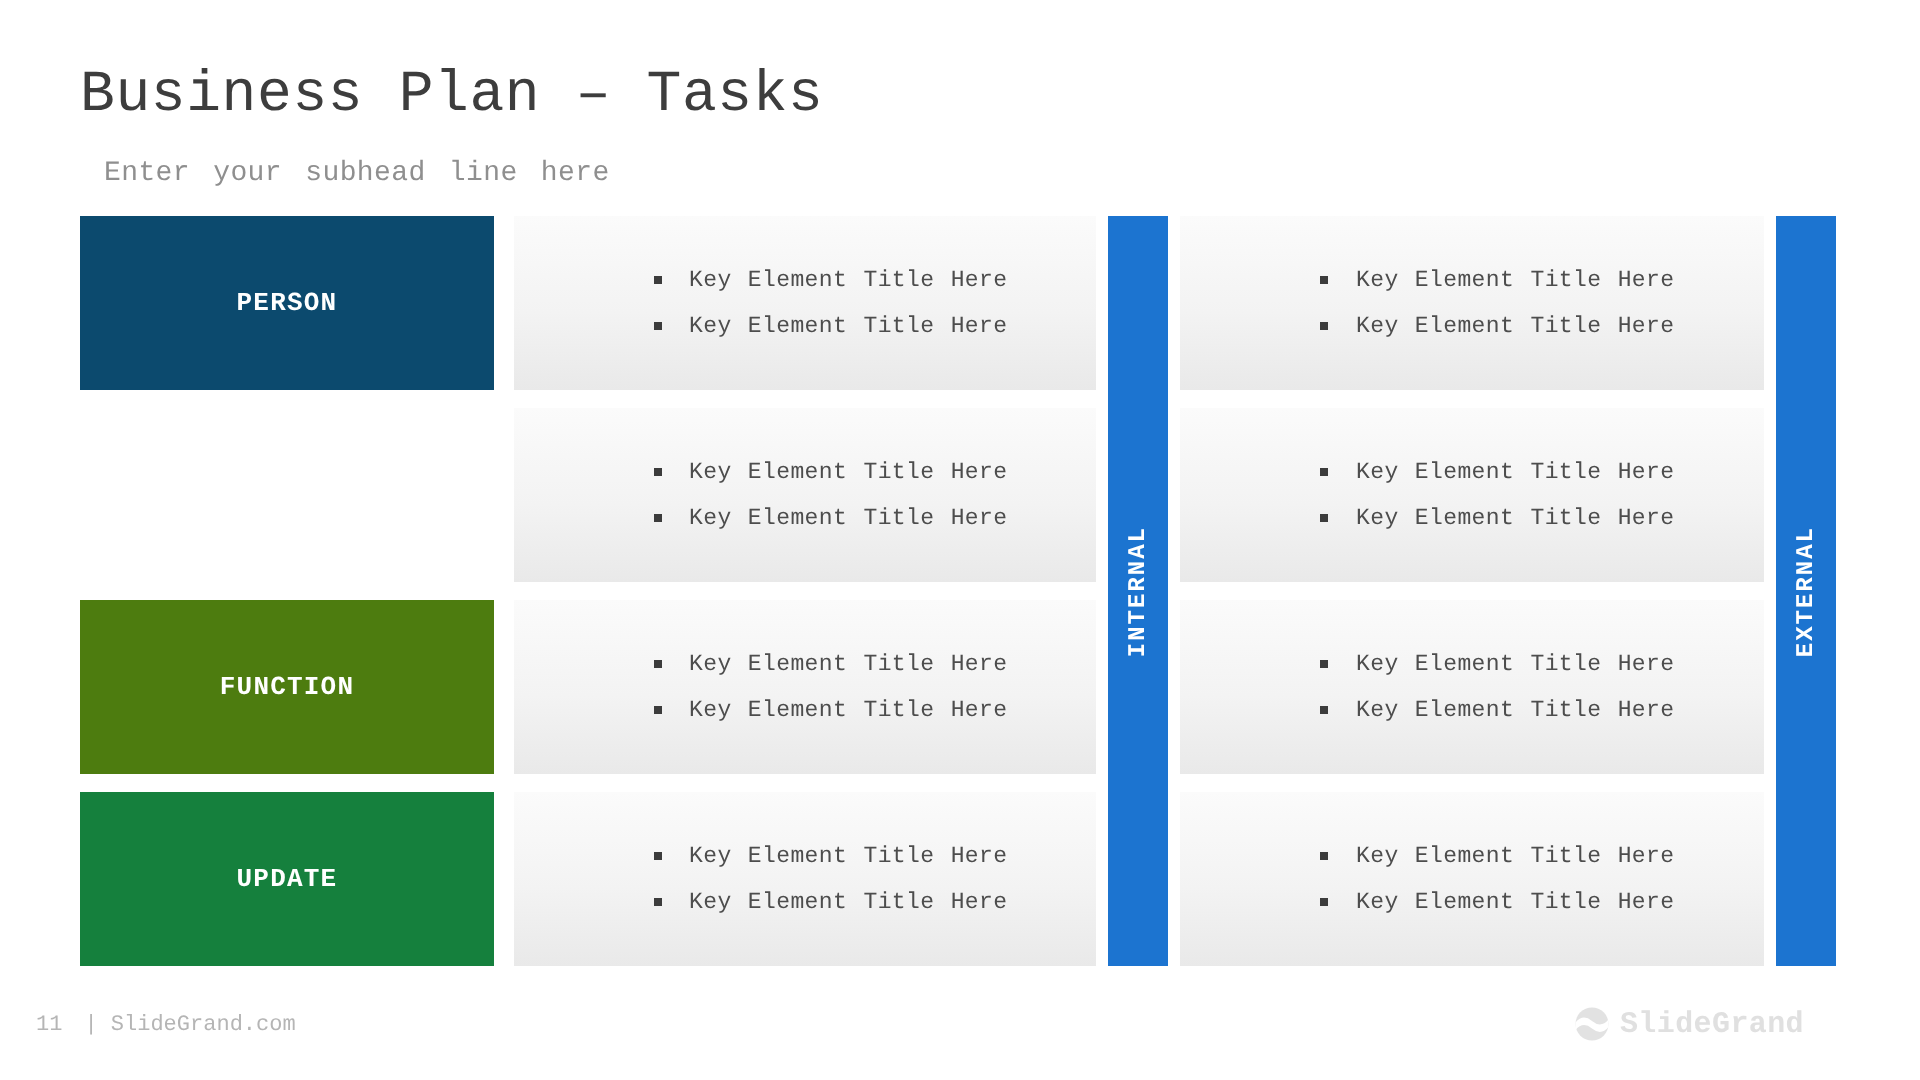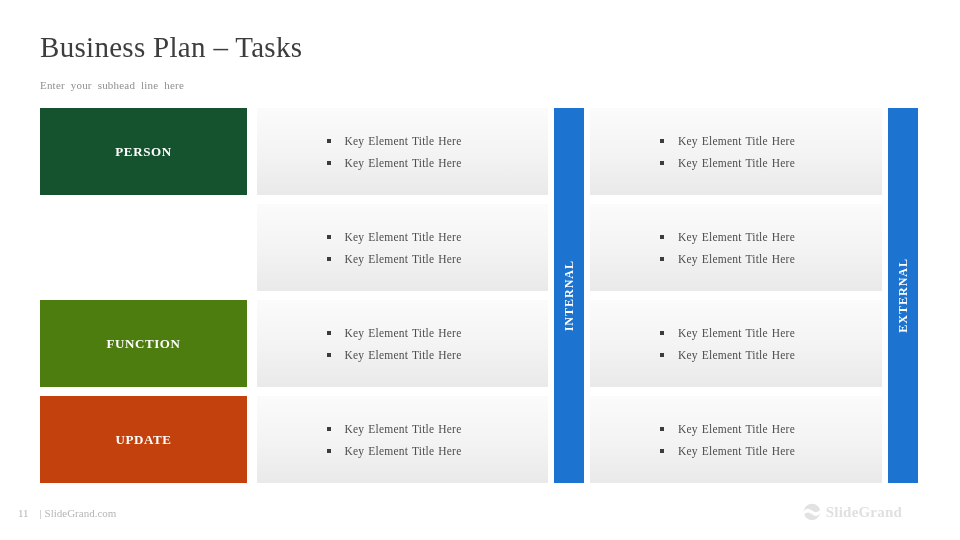--- a/index.html
+++ b/index.html
@@ -1,37 +1,37 @@
 <!DOCTYPE html>
 <html><head>
 <meta charset="utf-8">
 <style>
   html, body { margin: 0; padding: 0; }
   .slide {
     position: relative;
     width: 928px;
     height: 540px;
     background: #ffffff;
-    font-family: Liberation Serif, serif;
+    font-family: Liberation Mono, monospace;
     overflow: hidden;
   }
   .title {
     position: absolute;
     left: 40px;
     top: 31px;
     font-size: 29px;
     font-weight: 500;
     color: #3d3d3d;
     letter-spacing: 0.3px;
   }
   .subhead {
     position: absolute;
-    left: 40px;
+    left: 52px;
     top: 79px;
-    font-size: 11px;
+    font-size: 14px;
     color: #8f8f8f;
     letter-spacing: 0.2px;
     word-spacing: 3px;
   }
   .board {
     position: absolute;
     left: 40px;
     top: 108px;
     width: 878px;
     height: 375px;
@@ -118,21 +118,21 @@
 </head>
 <body>
 
 <div class="slide">
 
   <div class="title">Business Plan – Tasks</div>
   <div class="subhead">Enter your subhead line here</div>
 
   <div class="board">
 
-    <div class="cat" style="grid-row: 1; background: #14532d; text-align: center;">PERSON</div>
+    <div class="cat" style="grid-row: 1; background: #0c4a6e; text-align: center;">PERSON</div>
     <div class="row left" style="grid-row:1">
       <div class="item">
         <span class="bullet"></span>
         <span class="item-text">Key Element Title Here</span>
       </div>
       <div class="item">
         <span class="bullet"></span>
         <span class="item-text">Key Element Title Here</span>
       </div>
     </div>
@@ -183,21 +183,21 @@
       <div class="item">
         <span class="bullet"></span>
         <span class="item-text">Key Element Title Here</span>
       </div>
       <div class="item">
         <span class="bullet"></span>
         <span class="item-text">Key Element Title Here</span>
       </div>
     </div>
 
-    <div class="cat" style="grid-row: 4; background: #c2410c;">UPDATE</div>
+    <div class="cat" style="grid-row: 4; background: #15803d;">UPDATE</div>
     <div class="row left" style="grid-row:4">
       <div class="item">
         <span class="bullet"></span>
         <span class="item-text">Key Element Title Here</span>
       </div>
       <div class="item">
         <span class="bullet"></span>
         <span class="item-text">Key Element Title Here</span>
       </div>
     </div>

